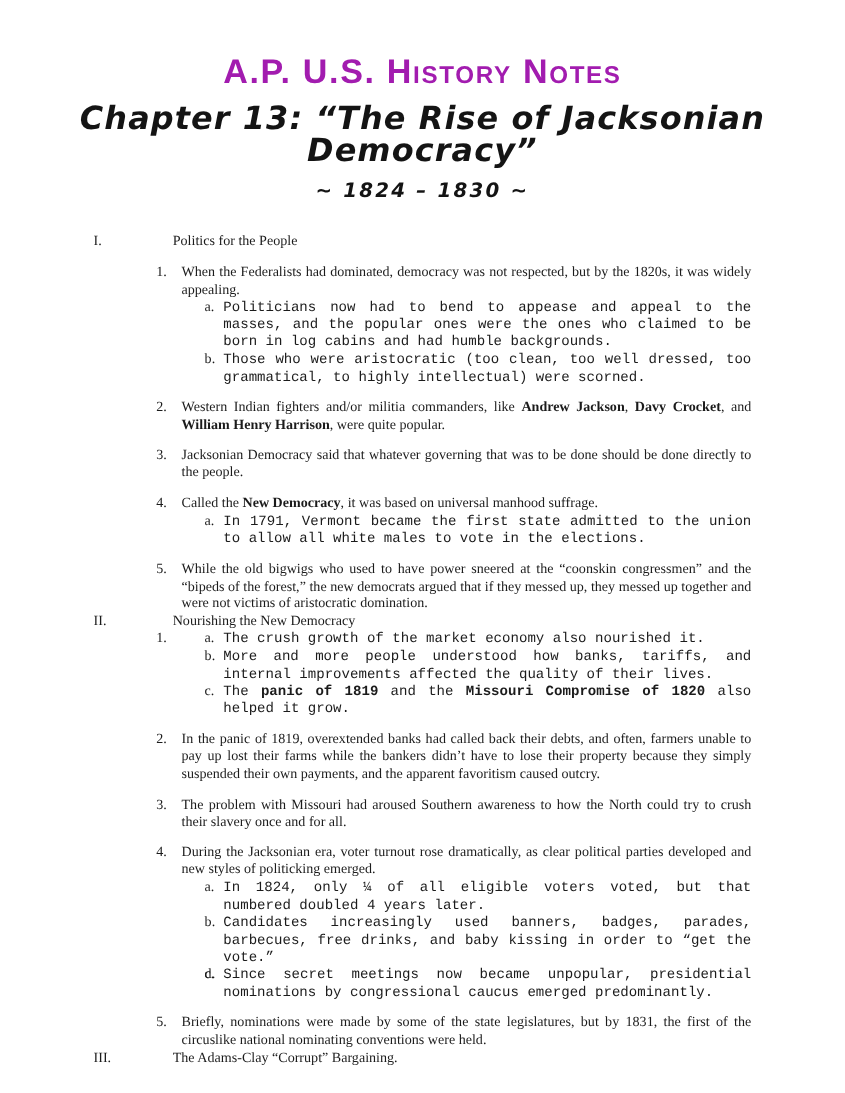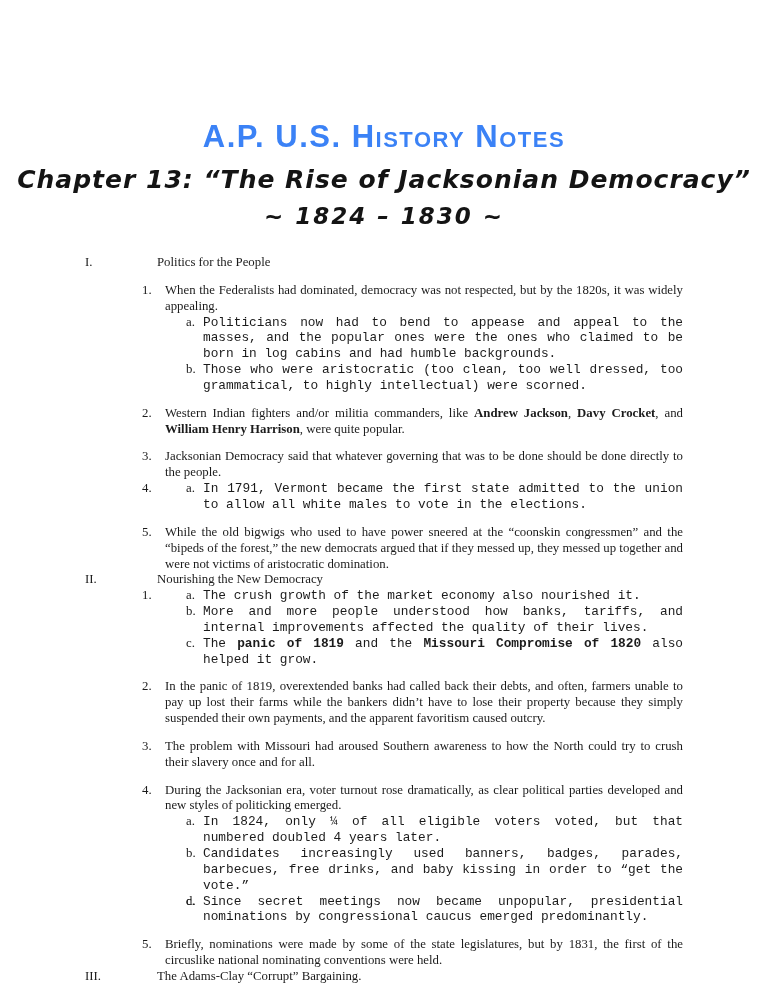--- a/index.html
+++ b/index.html
@@ -6,48 +6,48 @@
   .page{
     position:relative;
     width:768px;height:994px;
     background:#ffffff;
     font-family:"Liberation Serif", serif;
     color:#1b1b1b;
     overflow:hidden;
   }
   .title{
     margin:0;
-    padding-top:120px;
+    padding-top:48px;
     text-align:center;
     font-family:"Liberation Sans", sans-serif;
     font-variant:small-caps;
     font-weight:bold;
     font-size:31px;
     line-height:34px;
     letter-spacing:1.5px;
-    color:#3b82f6;
+    color:#a21caf;
   }
   .chapter{
     margin-top:11px;
     text-align:center;
     font-family:"DejaVu Sans", sans-serif;
     font-style:italic;
     font-weight:bold;
-    font-size:25px;
+    font-size:29px;
     line-height:29px;
     letter-spacing:1px;
     color:#141414;
   }
   .daterange{
     margin-top:8px;
     text-align:center;
     font-family:"DejaVu Sans", sans-serif;
     font-style:italic;
     font-weight:bold;
-    font-size:23px;
+    font-size:18px;
     line-height:29px;
     letter-spacing:2px;
     color:#141414;
   }
   .outline{
     margin:24px 85px 0 85px;
     font-size:12.8px;
     line-height:15.85px;
   }
   .row{position:relative;}
@@ -88,20 +88,21 @@
         <div class="row row-l2">
           <span class="mk">2.</span>
           <div class="txt">Western Indian fighters and/or militia commanders, like <b>Andrew Jackson</b>, <b>Davy Crocket</b>, and <b>William Henry Harrison</b>, were quite popular.</div>
         </div>
         <div class="row row-l2">
           <span class="mk">3.</span>
           <div class="txt">Jacksonian Democracy said that whatever governing that was to be done should be done directly to the people.</div>
         </div>
         <div class="row row-l2">
           <span class="mk">4.</span>
+          <div class="txt">Called the <b>New Democracy</b>, it was based on universal manhood suffrage.</div>
         </div>
         <div class="row row-l3">
           <span class="mk">a.</span>
           <div class="txt">In 1791, Vermont became the first state admitted to the union to allow all white males to vote in the elections.</div>
         </div>
         <div class="row row-l2">
           <span class="mk">5.</span>
           <div class="txt">While the old bigwigs who used to have power sneered at the “coonskin congressmen” and the “bipeds of the forest,” the new democrats argued that if they messed up, they messed up together and were not victims of aristocratic domination.</div>
         </div>
       </div>

